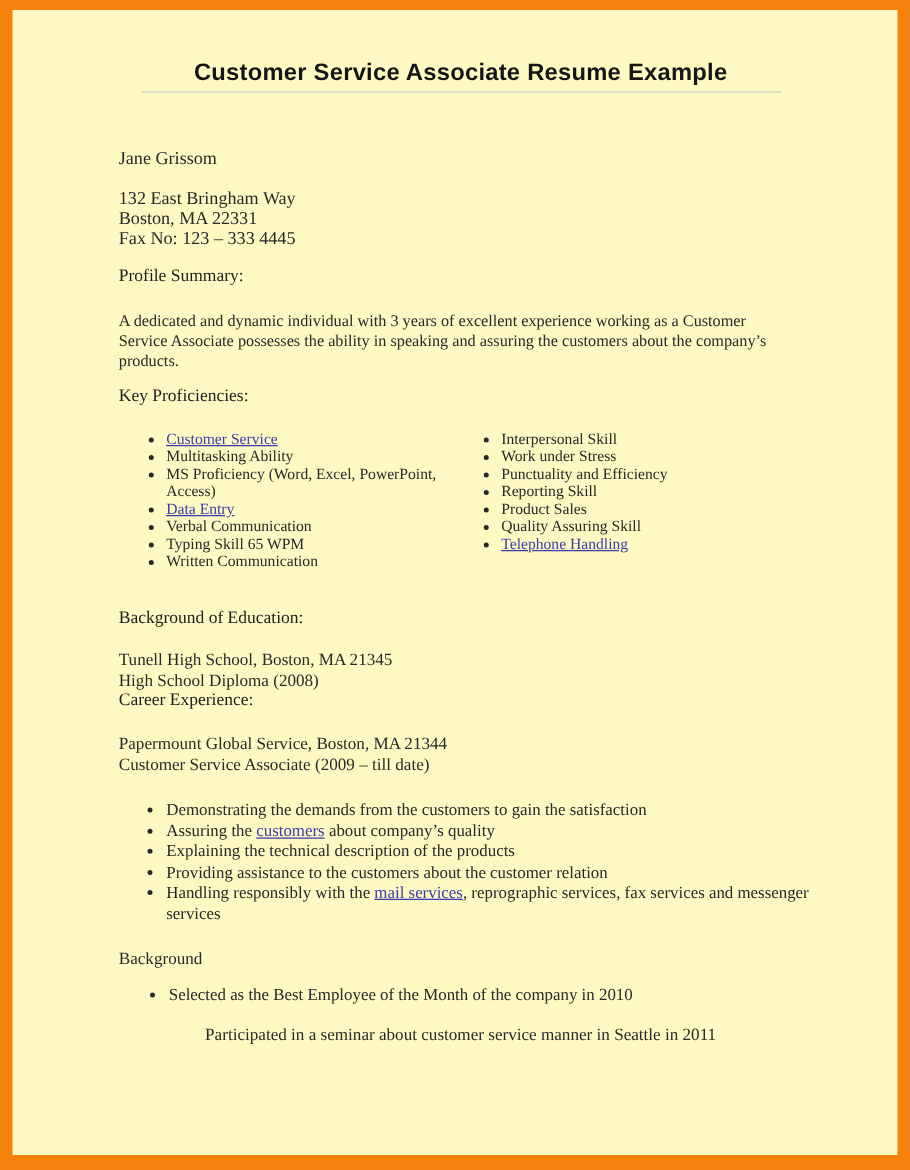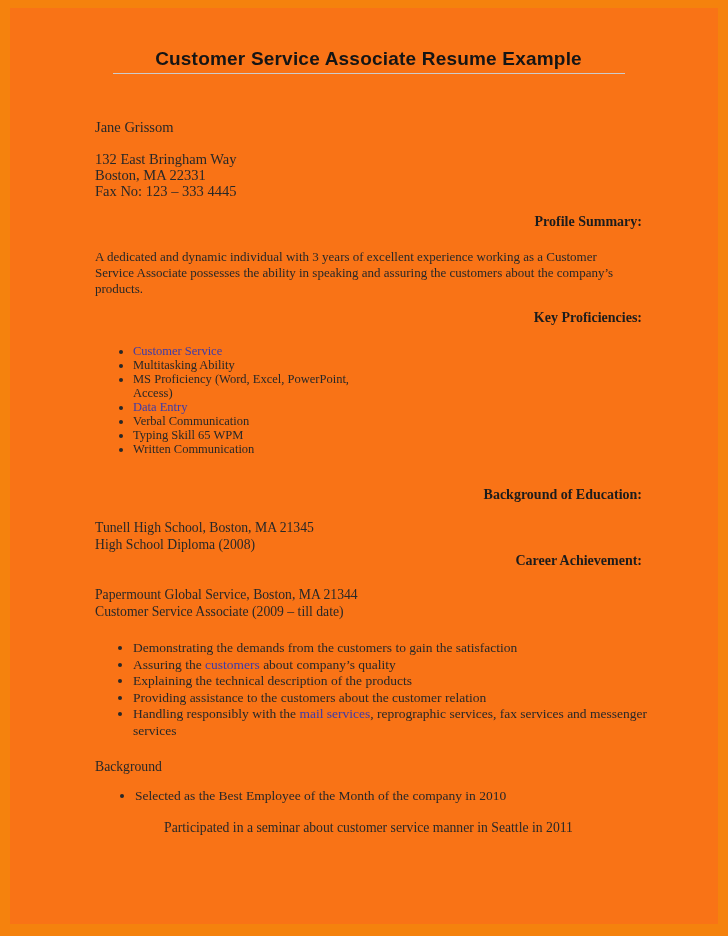--- a/index.html
+++ b/index.html
@@ -11,21 +11,21 @@
     font-family: "Liberation Serif", serif;
     overflow: hidden;
   }
   .frame {
     box-sizing: border-box;
     width: 728px;
     height: 936px;
     border-style: solid;
     border-color: #f5820d;
     border-width: 8px 10px 12px 10px;
-    background: #f97316;
+    background: #fef9c3;
   }
   .page {
     box-sizing: border-box;
     width: 100%;
     height: 100%;
     padding: 0 76px 0 85px;
     color: #282828;
   }
   .title {
     margin: 38px 0 0 0;
@@ -40,44 +40,44 @@
   .title-rule {
     margin: 1px auto 0 auto;
     width: 512px;
     border-top: 1px solid #cccccc;
     height: 0;
   }
   .contact { text-align: left; font-size: 14.5px; line-height: 16px; }
   .contact-name { margin-top: 45px; }
   .contact-block { margin-top: 16px; }
   .heading {
-    font-weight: bold;
+    font-weight: normal;
     font-size: 14px;
     line-height: 16px;
     color: #1c1c1c;
-    text-align: right;
   }
   .h-profile { margin-top: 15px; }
   .p-profile {
     margin-top: 19px;
     width: 537px;
     font-size: 13px;
     line-height: 16px;
   }
   .h-keyprof { margin-top: 13px; }
   .cols { display: flex; margin-top: 18px; }
   .col-left  { width: 268px; }
   .col-right { flex: 1; }
   ul { margin: 0; padding-left: 38px; list-style: disc; }
   .prof li {
     font-size: 12.5px;
     line-height: 14px;
   }
   .link {
     color: #3b3bac;
+    text-decoration: underline;
     cursor: pointer;
   }
   .h-education { margin-top: 31px; }
   .plain-lines { margin-top: 17px; font-size: 13.7px; line-height: 16.5px; }
   .career-lines { margin-top: 18px; }
   .career-bullets {
     margin-top: 20px;
     width: 545px;
   }
   .career-bullets li {
@@ -123,29 +123,40 @@
         <ul class="prof">
           <li><span class="link">Customer Service</span></li>
           <li>Multitasking Ability</li>
           <li>MS Proficiency (Word, Excel, PowerPoint, Access)</li>
           <li><span class="link">Data Entry</span></li>
           <li>Verbal Communication</li>
           <li>Typing Skill 65 WPM</li>
           <li>Written Communication</li>
         </ul>
       </div>
+      <div class="col-right">
+        <ul class="prof">
+          <li>Interpersonal Skill</li>
+          <li>Work under Stress</li>
+          <li>Punctuality and Efficiency</li>
+          <li>Reporting Skill</li>
+          <li>Product Sales</li>
+          <li>Quality Assuring Skill</li>
+          <li><span class="link">Telephone Handling</span></li>
+        </ul>
+      </div>
     </div>
 
     <div class="heading h-education">Background of Education:</div>
     <div class="plain-lines">
       <div>Tunell High School, Boston, MA 21345</div>
       <div>High School Diploma (2008)</div>
     </div>
 
-    <div class="heading h-career">Career Achievement:</div>
+    <div class="heading h-career">Career Experience:</div>
     <div class="plain-lines career-lines">
       <div>Papermount Global Service, Boston, MA 21344</div>
       <div>Customer Service Associate (2009 – till date)</div>
     </div>
 
     <ul class="career-bullets">
       <li><span>Demonstrating the demands from the customers to gain the satisfaction</span><span class="link"></span><span></span></li>
       <li><span>Assuring the </span><span class="link">customers</span><span> about company’s quality</span></li>
       <li><span>Explaining the technical description of the products</span><span class="link"></span><span></span></li>
       <li><span>Providing assistance to the customers about the customer relation</span><span class="link"></span><span></span></li>

